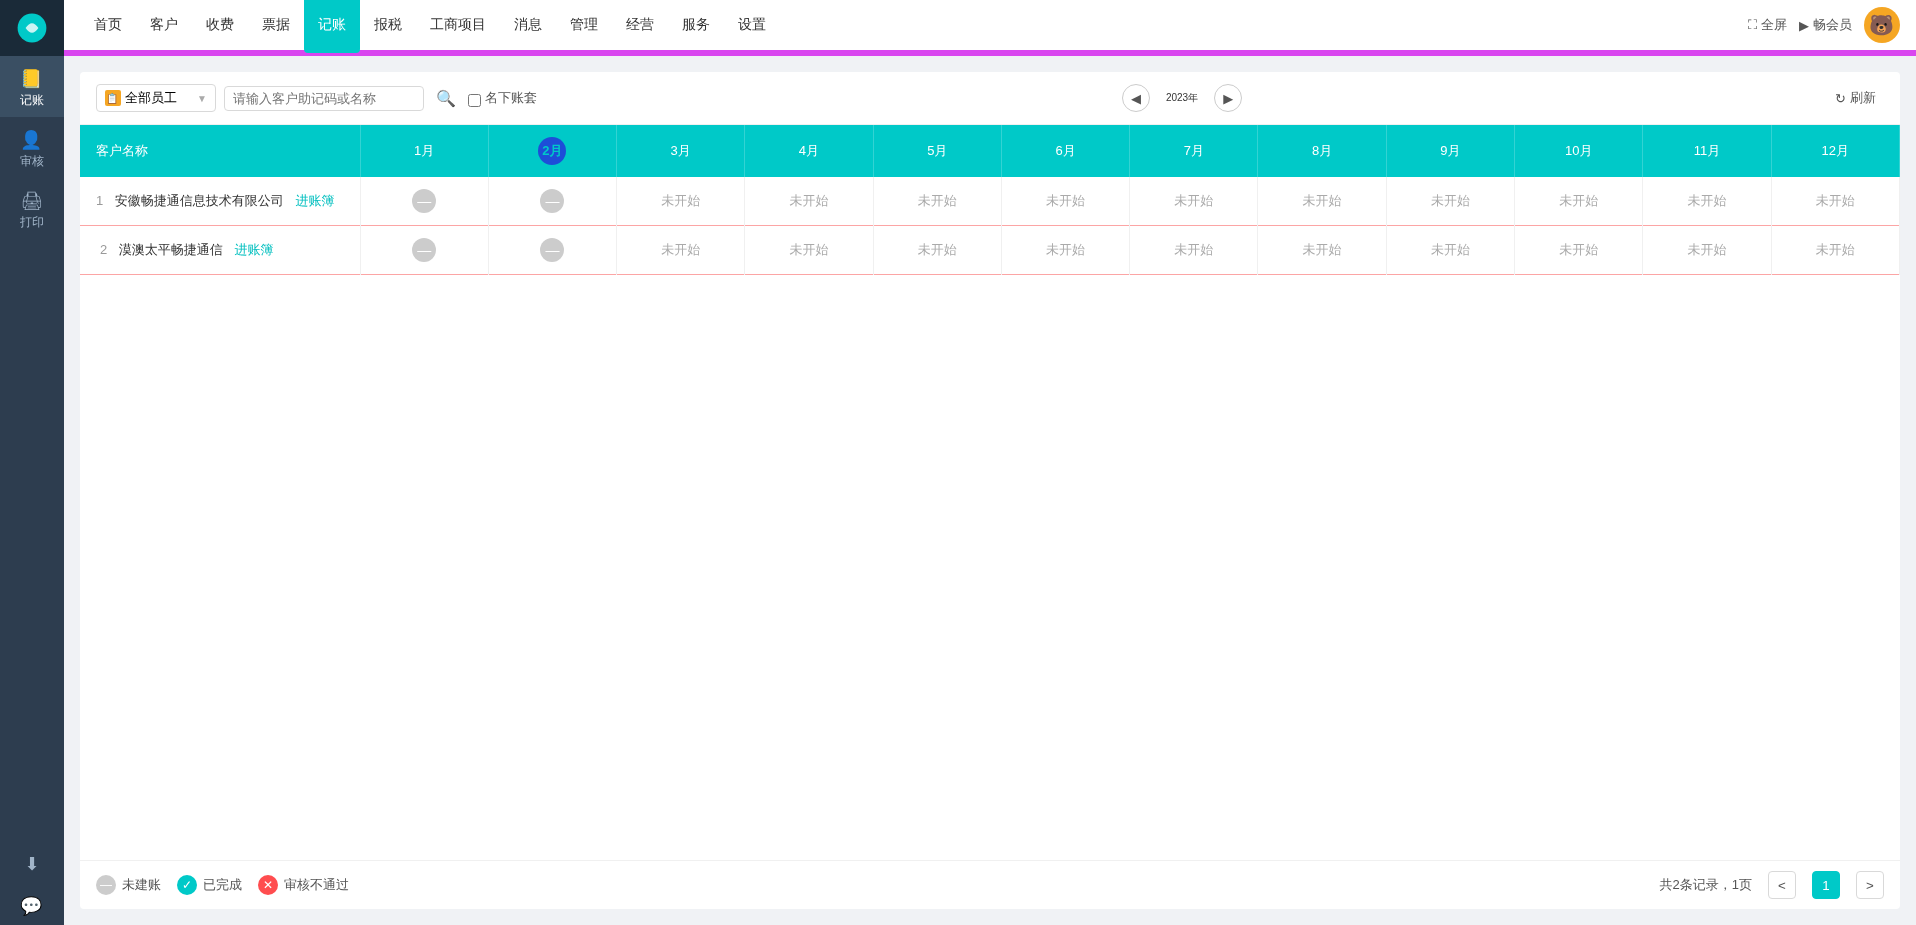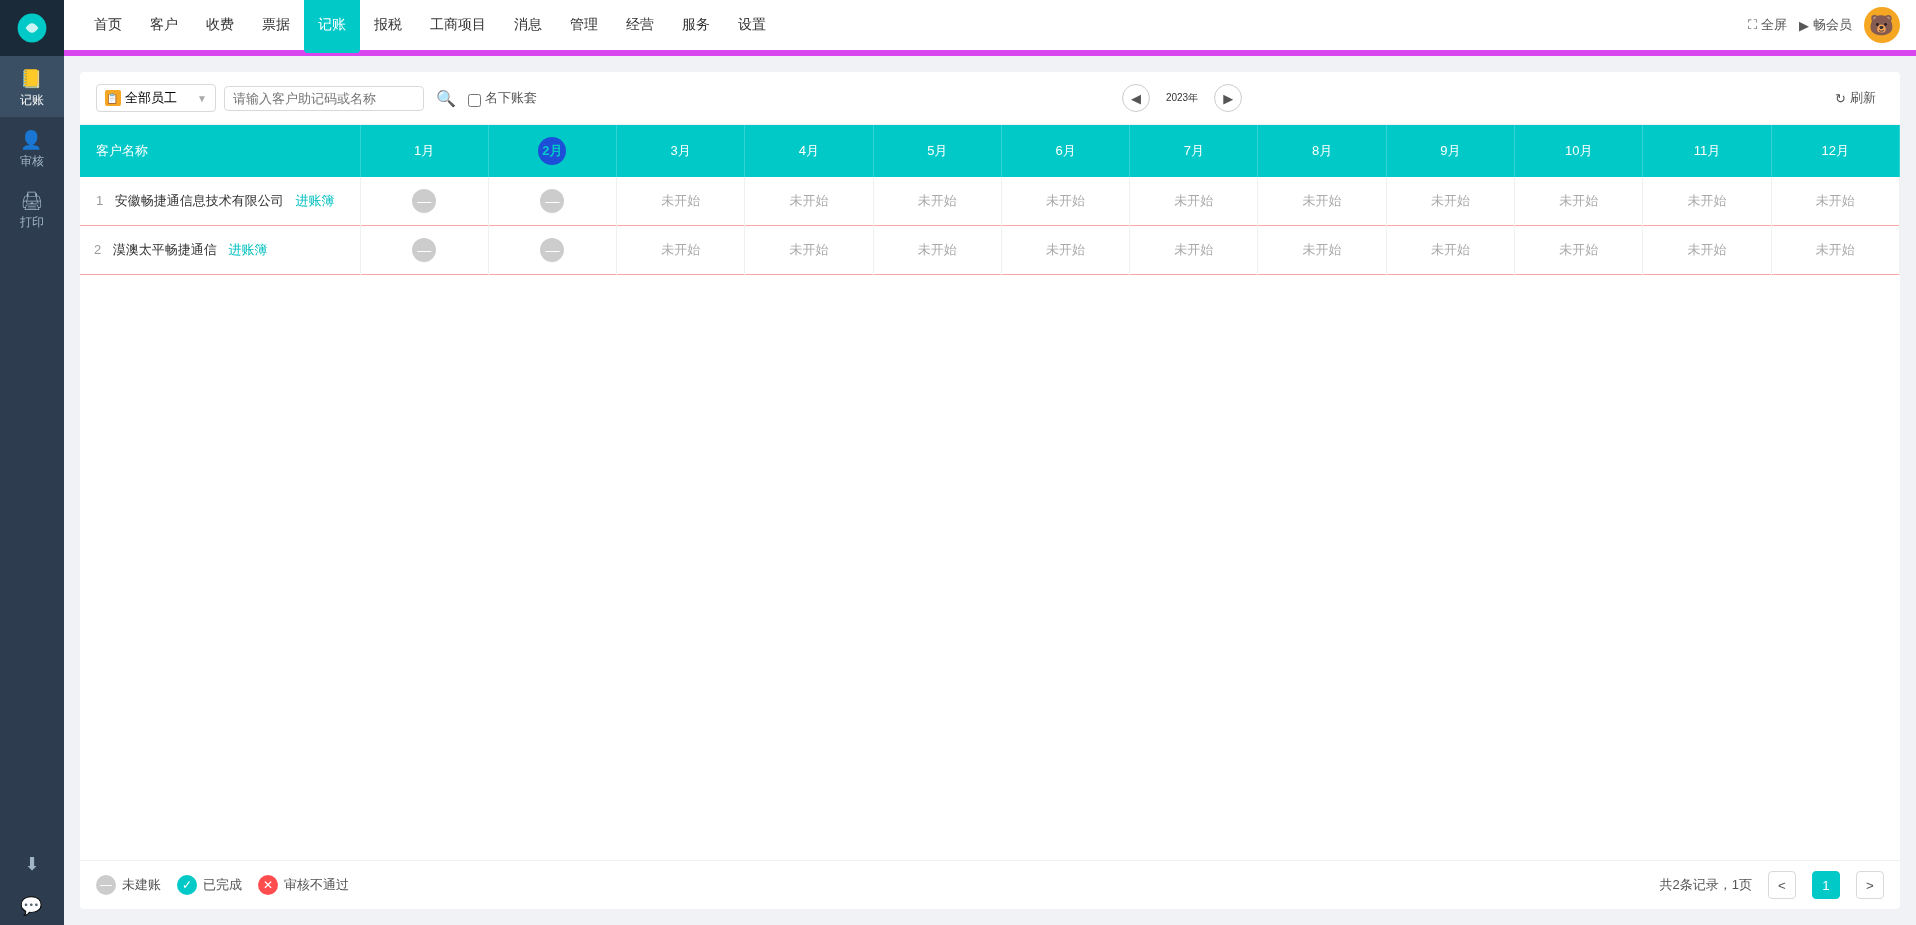--- a/index.html
+++ b/index.html
@@ -466,21 +466,21 @@
                 <td><span class="status-not-started">未开始</span></td>
                 <td><span class="status-not-started">未开始</span></td>
                 <td><span class="status-not-started">未开始</span></td>
                 <td><span class="status-not-started">未开始</span></td>
                 <td><span class="status-not-started">未开始</span></td>
                 <td><span class="status-not-started">未开始</span></td>
                 <td><span class="status-not-started">未开始</span></td>
                 <td><span class="status-not-started">未开始</span></td>
               </tr>
               <tr>
-                <td style="text-align: left; padding-left: 14px;">
+                <td style="text-align: left; padding-left: 20px;">
       <span class="row-num">2</span>
       <span class="company-name">漠澳太平畅捷通信</span>
       <span class="link-btn">进账簿</span>
     </td>
                 <td><span class="status-dash">—</span></td>
                 <td><span class="status-dash">—</span></td>
                 <td><span class="status-not-started">未开始</span></td>
                 <td><span class="status-not-started">未开始</span></td>
                 <td><span class="status-not-started">未开始</span></td>
                 <td><span class="status-not-started">未开始</span></td>

